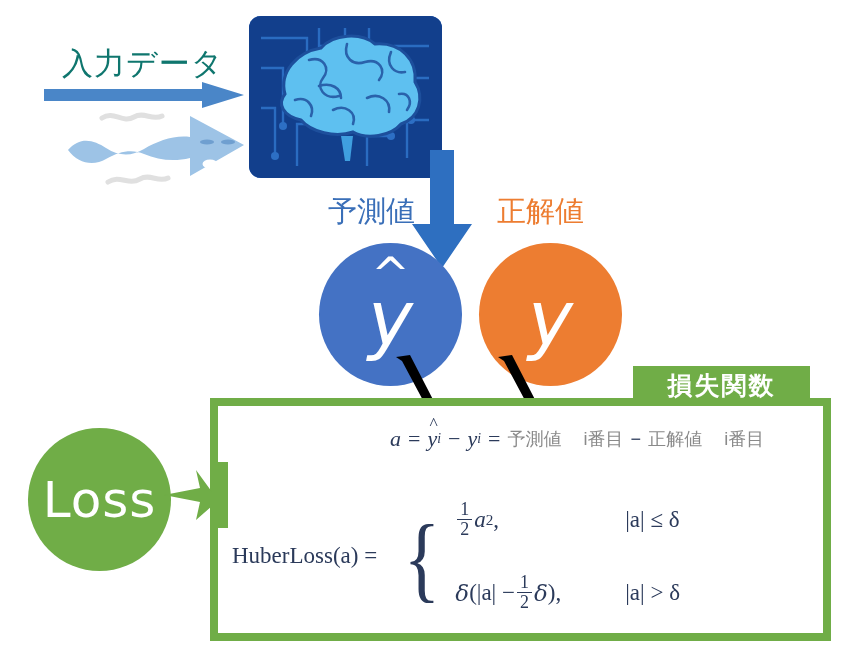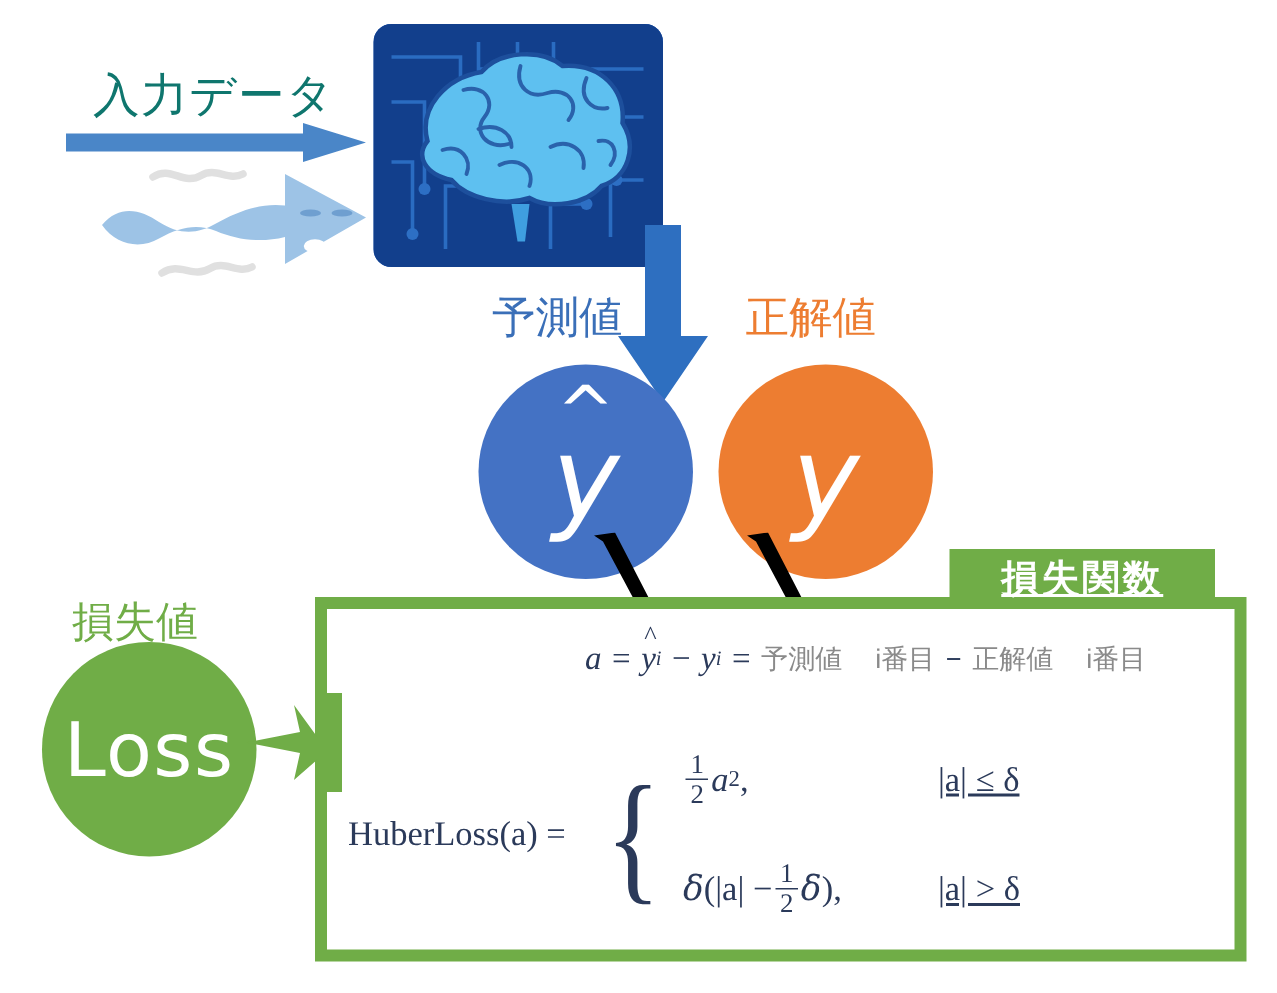--- a/index.html
+++ b/index.html
@@ -95,21 +95,20 @@
   }
   #loss-fn-badge{
     left:633px;top:366px;
     width:177px;height:38px;
     background:#70AD47;
     color:#ffffff;
     font-size:25px;font-weight:bold;
     display:flex;align-items:center;justify-content:center;
     letter-spacing:2px;
     z-index:5;
-    text-decoration:underline;
   }
   #box-to-loss-arrow{left:150px;top:462px;width:78px;height:66px;z-index:4;}
 
   
   .math{font-family:"Liberation Serif","DejaVu Serif",serif;color:#2b3a5a;}
   #eq-line{
     left:390px;top:426px;
     font-size:22px;
     white-space:nowrap;
     display:flex;align-items:center;
@@ -129,21 +128,21 @@
   .brace{
     font-size:96px;line-height:0;
     position:relative;top:2px;
     font-family:"Liberation Serif","DejaVu Serif",serif;
     color:#2b3a5a;
     transform:scaleX(0.8);
   }
   #cases{display:flex;flex-direction:column;gap:34px;margin-left:10px;}
   .case-row{display:flex;align-items:center;white-space:nowrap;}
   .case-expr{width:170px;display:flex;align-items:center;}
-  .case-cond{display:flex;align-items:center;text-decoration:underline;}
+  .case-cond{display:flex;align-items:center;}
   .frac{
     display:inline-flex;flex-direction:column;align-items:center;
     vertical-align:middle;font-size:0.78em;margin:0 2px;line-height:1.06;
   }
   .frac .num{border-bottom:1.4px solid #2b3a5a;padding:0 3px;}
   .frac .den{padding:0 3px;}
   .sup{font-size:0.66em;vertical-align:0.55em;}
   .delta{font-style:italic;font-family:"DejaVu Serif",serif;}
 </style>
 </head>
@@ -219,21 +218,20 @@
   </div>
 
   <div class="abs" id="pred-arrow">
     <svg width="90" height="120" viewBox="0 0 90 120">
       <path d="M32 0 L56 0 L56 74 L74 74 L44 118 L14 74 L32 74 Z" fill="#2e6fc0"></path>
     </svg>
   </div>
 
   <div class="abs" id="pred-label">予測値</div>
   <div class="abs" id="truth-label">正解値</div>
-  <div class="abs" id="loss-label">損失値</div>
 
   <div class="abs circle" id="yhat-circle">
     <span class="glyph-y hat-wrap">
       <span class="hat">^</span>
       <span>y</span>
     </span>
   </div>
 
   <div class="abs circle" id="truth-circle">
     <span class="glyph-y">y</span>

